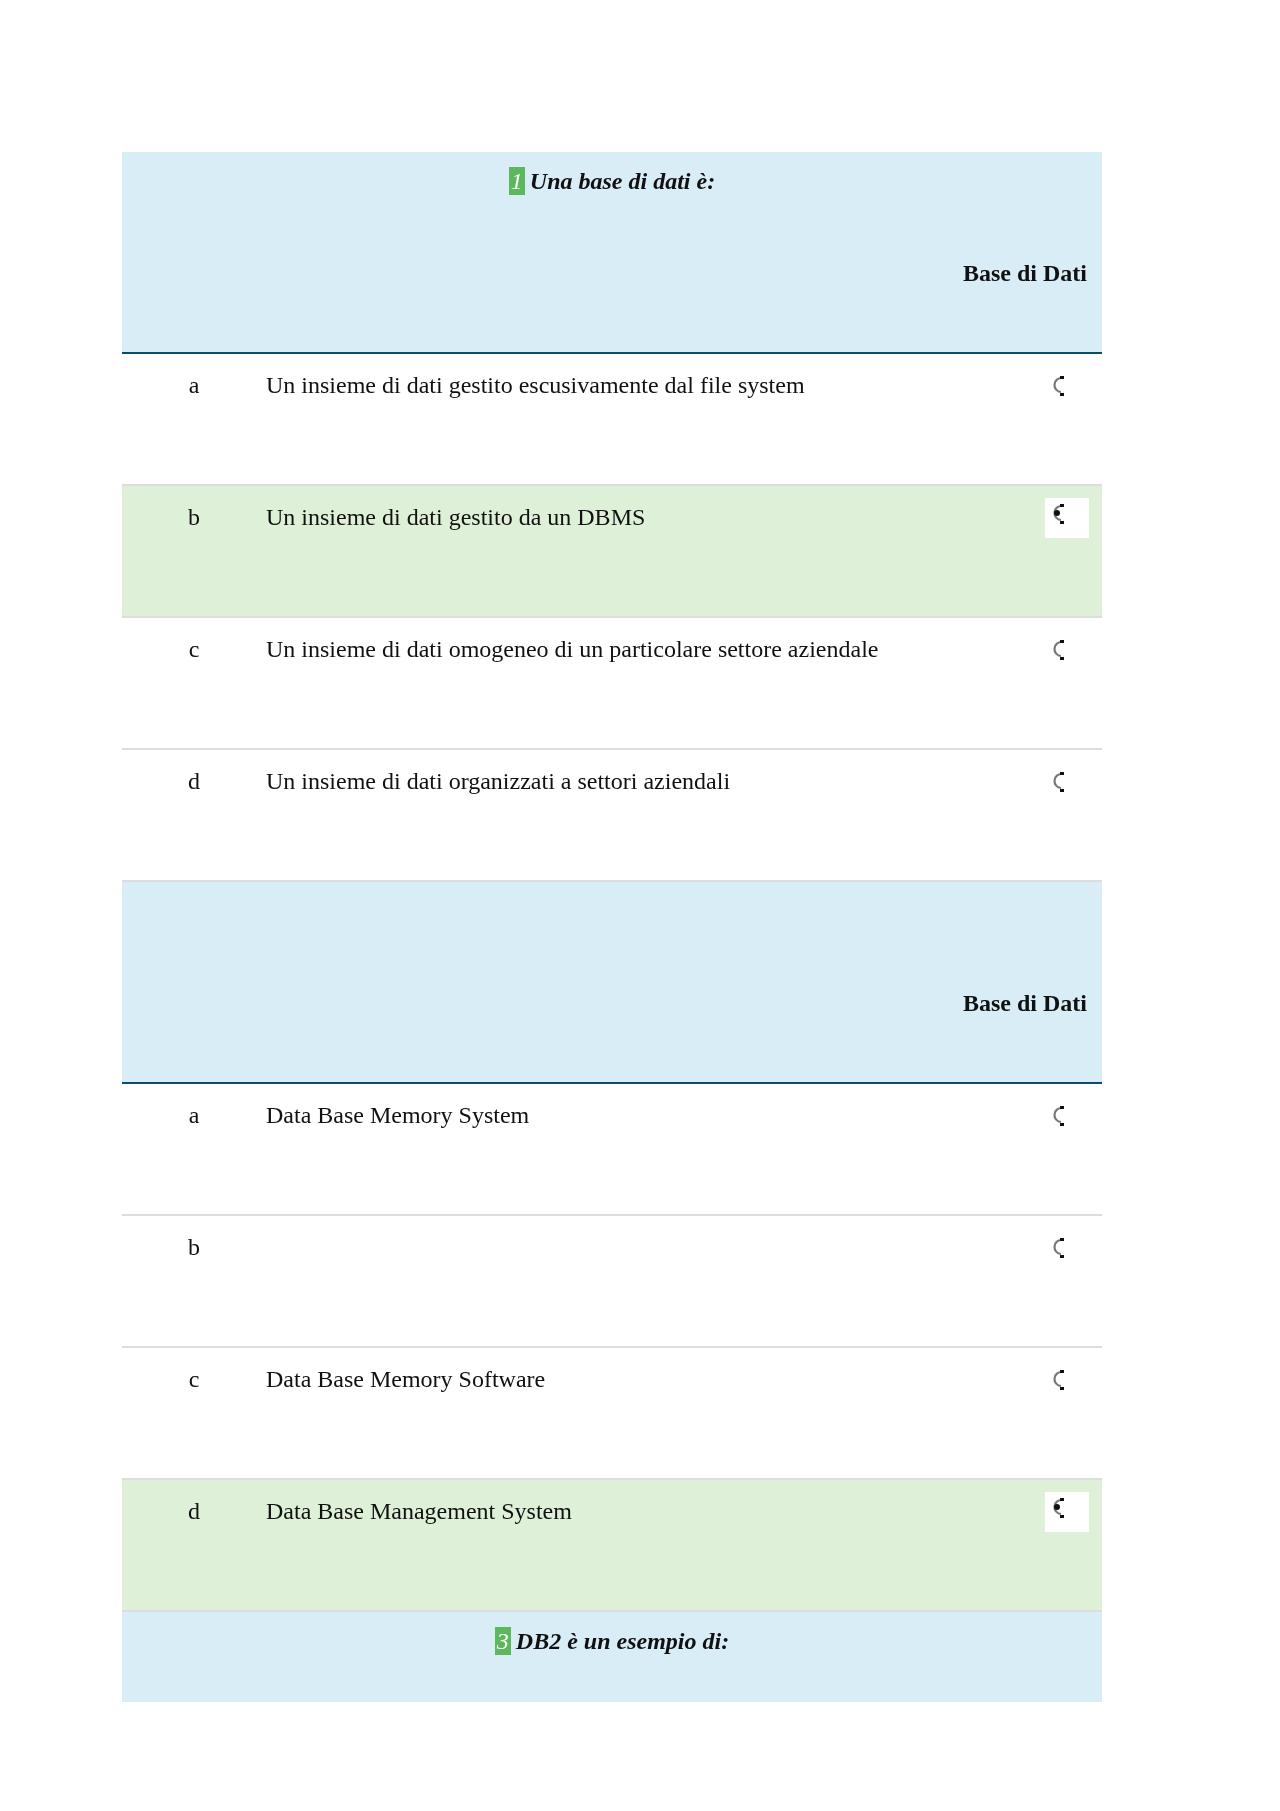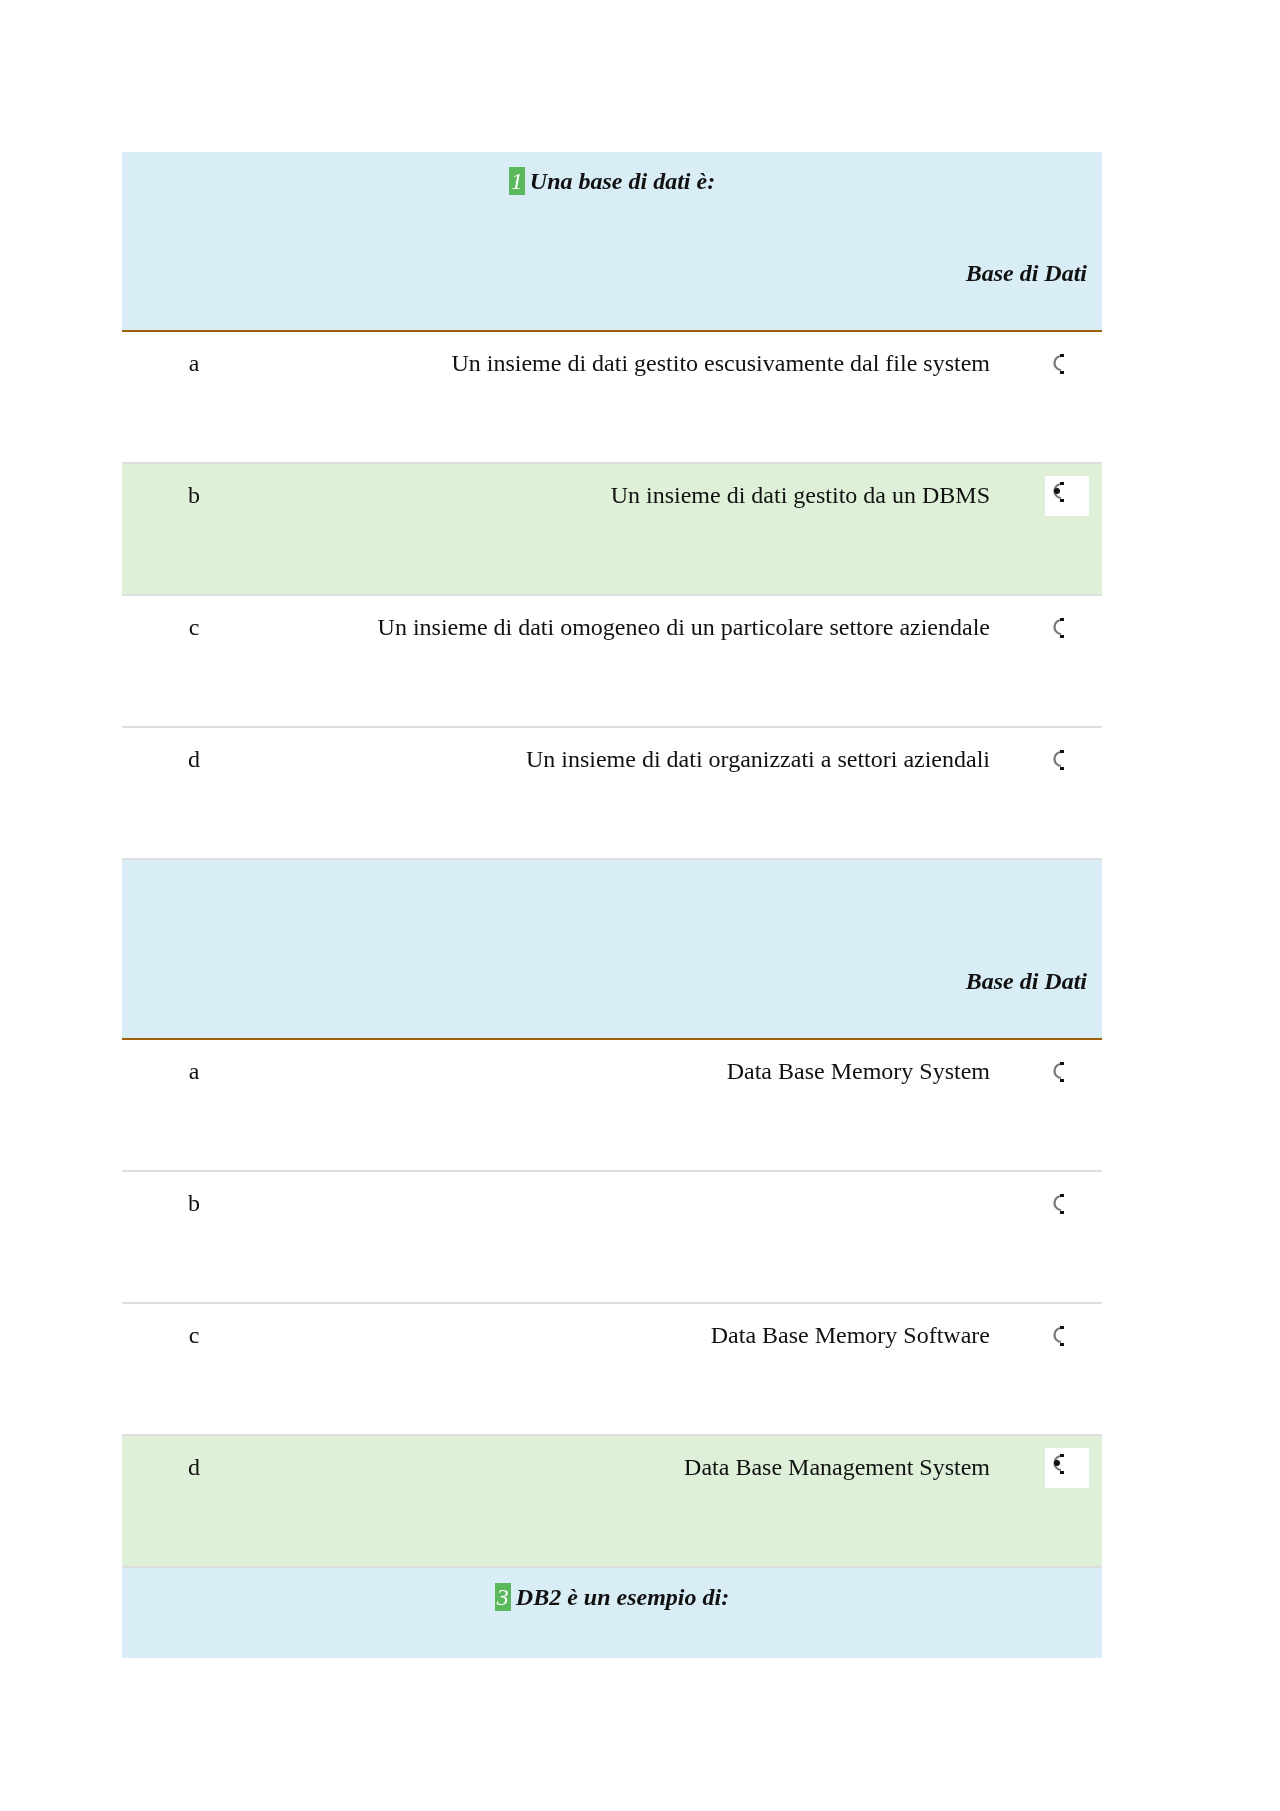--- a/index.html
+++ b/index.html
@@ -17,23 +17,23 @@
   }
   .quiz {
     position: absolute;
     left: 122px;
     top: 152px;
     width: 980px;
   }
   .q-header {
     position: relative;
     background: #d9edf7;
-    border-bottom: 2px solid #a16207;
+    border-bottom: 2px solid #0c4a6e;
     box-sizing: border-box;
-    height: 180px;
+    height: 202px;
   }
   .q-header.short {
     height: 90px;
     border-bottom: none;
     padding-left: 13px;
   }
   .q-title {
     position: absolute;
     left: 0;
     right: 0;
@@ -53,21 +53,20 @@
     padding: 0 2px;
     margin-right: 5px;
     line-height: 28px;
   }
   .q-category {
     position: absolute;
     right: 15px;
     top: 106px;
     font-size: 24px;
     font-weight: bold;
-    font-style: italic;
     line-height: 30px;
   }
   .answer-row {
     position: relative;
     height: 132px;
     box-sizing: border-box;
     border-bottom: 2px solid #dddddd;
     background: #ffffff;
   }
   .answer-row.correct {
@@ -80,21 +79,21 @@
     top: 16px;
     text-align: center;
     font-size: 24px;
     line-height: 30px;
   }
   .answer-text {
     position: absolute;
     left: 144px;
     width: 724px;
     top: 16px;
-    text-align: right;
+    text-align: left;
     font-size: 24px;
     line-height: 30px;
   }
   .answer-radio {
     position: absolute;
     left: 923px;
     top: 16px;
     width: 44px;
     height: 40px;
     box-sizing: border-box;

